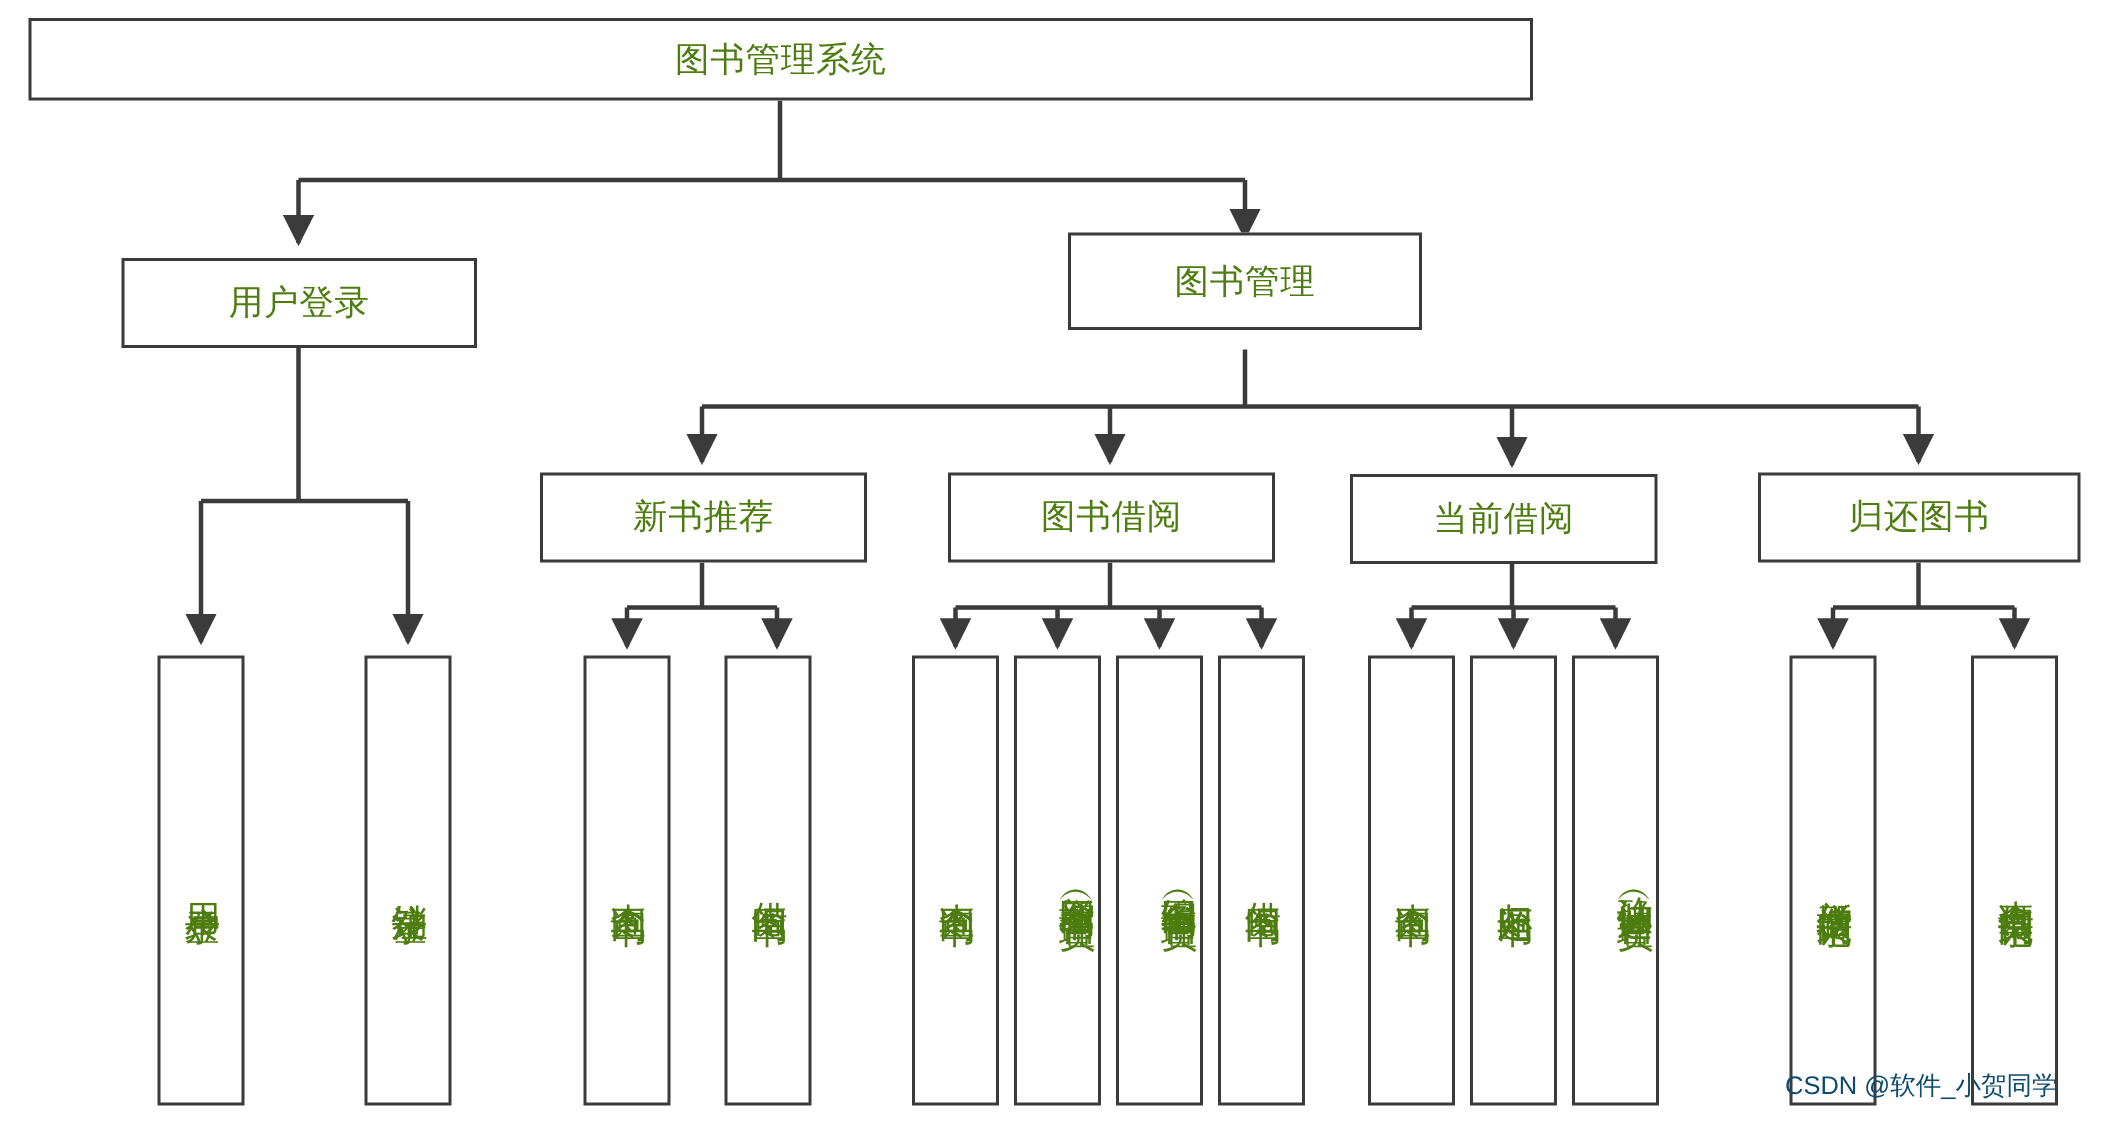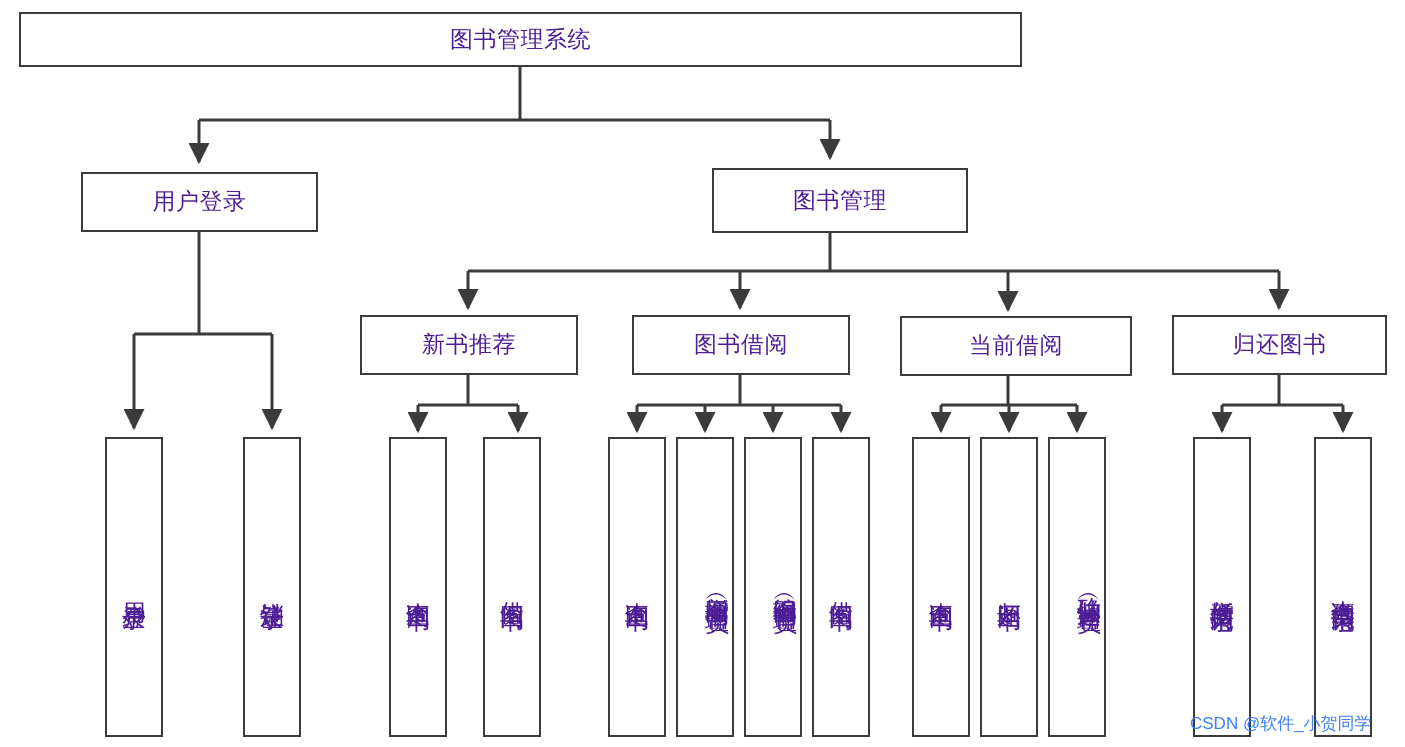--- a/index.html
+++ b/index.html
@@ -23,21 +23,21 @@
     height: 747px;
   }
   .node {
     position: absolute;
     box-sizing: border-box;
     background: #ffffff;
     border: 2px solid #3b3b3b;
     display: flex;
     align-items: center;
     justify-content: center;
-    color: #4c1d95;
+    color: #4d7c0f;
   }
   .node-h {
     font-size: 23px;
     line-height: 1.2;
     white-space: nowrap;
     letter-spacing: 0.5px;
   }
   .node-root {
     font-size: 23px;
   }
@@ -56,21 +56,21 @@
     justify-content: center;
   }
   .leaf-mid {
     align-items: center;
   }
   .watermark {
     position: absolute;
     left: 1190px;
     top: 712px;
     font-size: 17px;
-    color: #3b82f6;
+    color: #0c4a6e;
     white-space: nowrap;
     font-family: "Liberation Sans", "DejaVu Sans", sans-serif;
   }
 </style>
 </head>
 <body>
 
 <div id="canvas">
 
   <svg id="connectors" viewBox="0 0 1405 747" xmlns="http://www.w3.org/2000/svg">
@@ -119,25 +119,25 @@
       <path d="M 1279 375 L 1279 405"></path>
       <path d="M 1222 405 L 1343 405"></path>
       <path d="M 1222 405 L 1222 431" marker-end="url(#arrow)"></path>
       <path d="M 1343 405 L 1343 431" marker-end="url(#arrow)"></path>
     </g>
   </svg>
 
   <div class="node node-h node-root" style="left:19px; top:12px; width:1003px; height:55px;">图书管理系统</div>
 
   <div class="node node-h" style="left:81px; top:172px; width:237px; height:60px;">用户登录</div>
-  <div class="node node-h" style="left:712px; top:168px; width:256px; height:65px;">图书管理</div>
+  <div class="node node-h" style="left:712px; top:155px; width:236px; height:65px;">图书管理</div>
 
   <div class="node node-h" style="left:632px; top:315px; width:218px; height:60px;">图书借阅</div>
   <div class="node node-h" style="left:360px; top:315px; width:218px; height:60px;">新书推荐</div>
-  <div class="node node-h" style="left:900px; top:316px; width:232px; height:60px;">当前借阅</div>
+  <div class="node node-h" style="left:900px; top:316px; width:205px; height:60px;">当前借阅</div>
   <div class="node node-h" style="left:1172px; top:315px; width:215px; height:60px;">归还图书</div>
 
   <div class="node node-v leaf leaf-mid" style="left:105px; top:437px; width:58px; height:300px;">用户登录</div>
   <div class="node node-v leaf leaf-mid" style="left:243px; top:437px; width:58px; height:300px;">注销登录</div>
 
   <div class="node node-v leaf leaf-mid" style="left:389px; top:437px; width:58px; height:300px;">查询图书</div>
   <div class="node node-v leaf leaf-mid" style="left:483px; top:437px; width:58px; height:300px;">借阅图书</div>
 
   <div class="node node-v leaf leaf-mid" style="left:608px; top:437px; width:58px; height:300px;">查询图书</div>
   <div class="node node-v leaf" style="left:676px; top:437px; width:58px; height:300px;">新增图书（管理员）</div>

